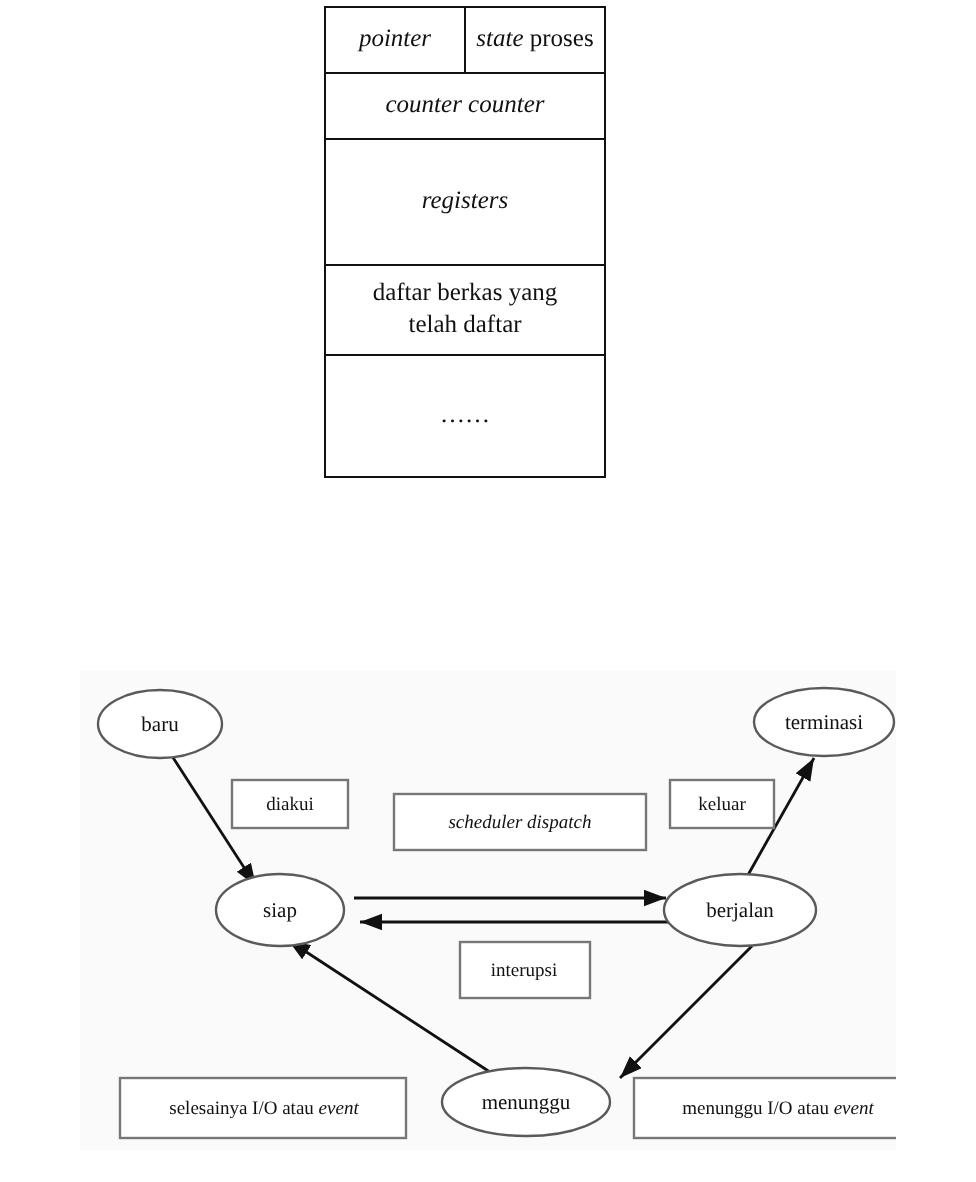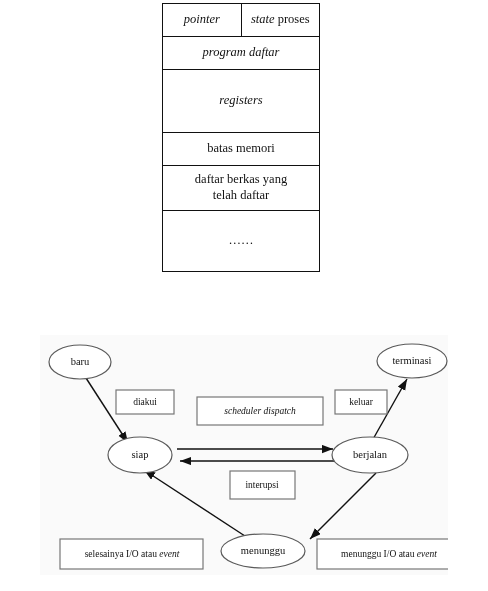--- a/index.html
+++ b/index.html
@@ -13,21 +13,21 @@
     position: relative;
     font-family: "Liberation Serif", serif;
     overflow: hidden;
   }
 
   
   #pcb-table {
     position: absolute;
     left: 162px;
     top: 3px;
-    width: 158px;
+    width: 141px;
     border: 1px solid #111;
     border-collapse: collapse;
     background: #fff;
   }
   #pcb-table td {
     border: 1px solid #111;
     text-align: center;
     vertical-align: middle;
     font-size: 12.5px;
     color: #111;
@@ -107,27 +107,24 @@
   <tbody>
       <tr>
     <td class="r-head" style="width:50%">
       <span class="ital">pointer</span>
     </td>
     <td class="r-head" style="width:50%">
       <span class="ital">state</span><span class="reg"> proses</span>
     </td>
   </tr>
   <tr>
-    <td class="r-pc ital" colspan="2">program daftar</td>
+    <td class="r-pc ital" colspan="2">counter counter</td>
   </tr>
   <tr>
     <td class="r-regs ital" colspan="2">registers</td>
-  </tr>
-  <tr>
-    <td class="r-batas" colspan="2">batas memori</td>
   </tr>
   <tr>
     <td class="r-daftar" colspan="2">
       <span>daftar berkas yang</span><br>
       <span>telah daftar</span>
     </td>
   </tr>
   <tr>
     <td class="r-dots" colspan="2">……</td>
   </tr>

